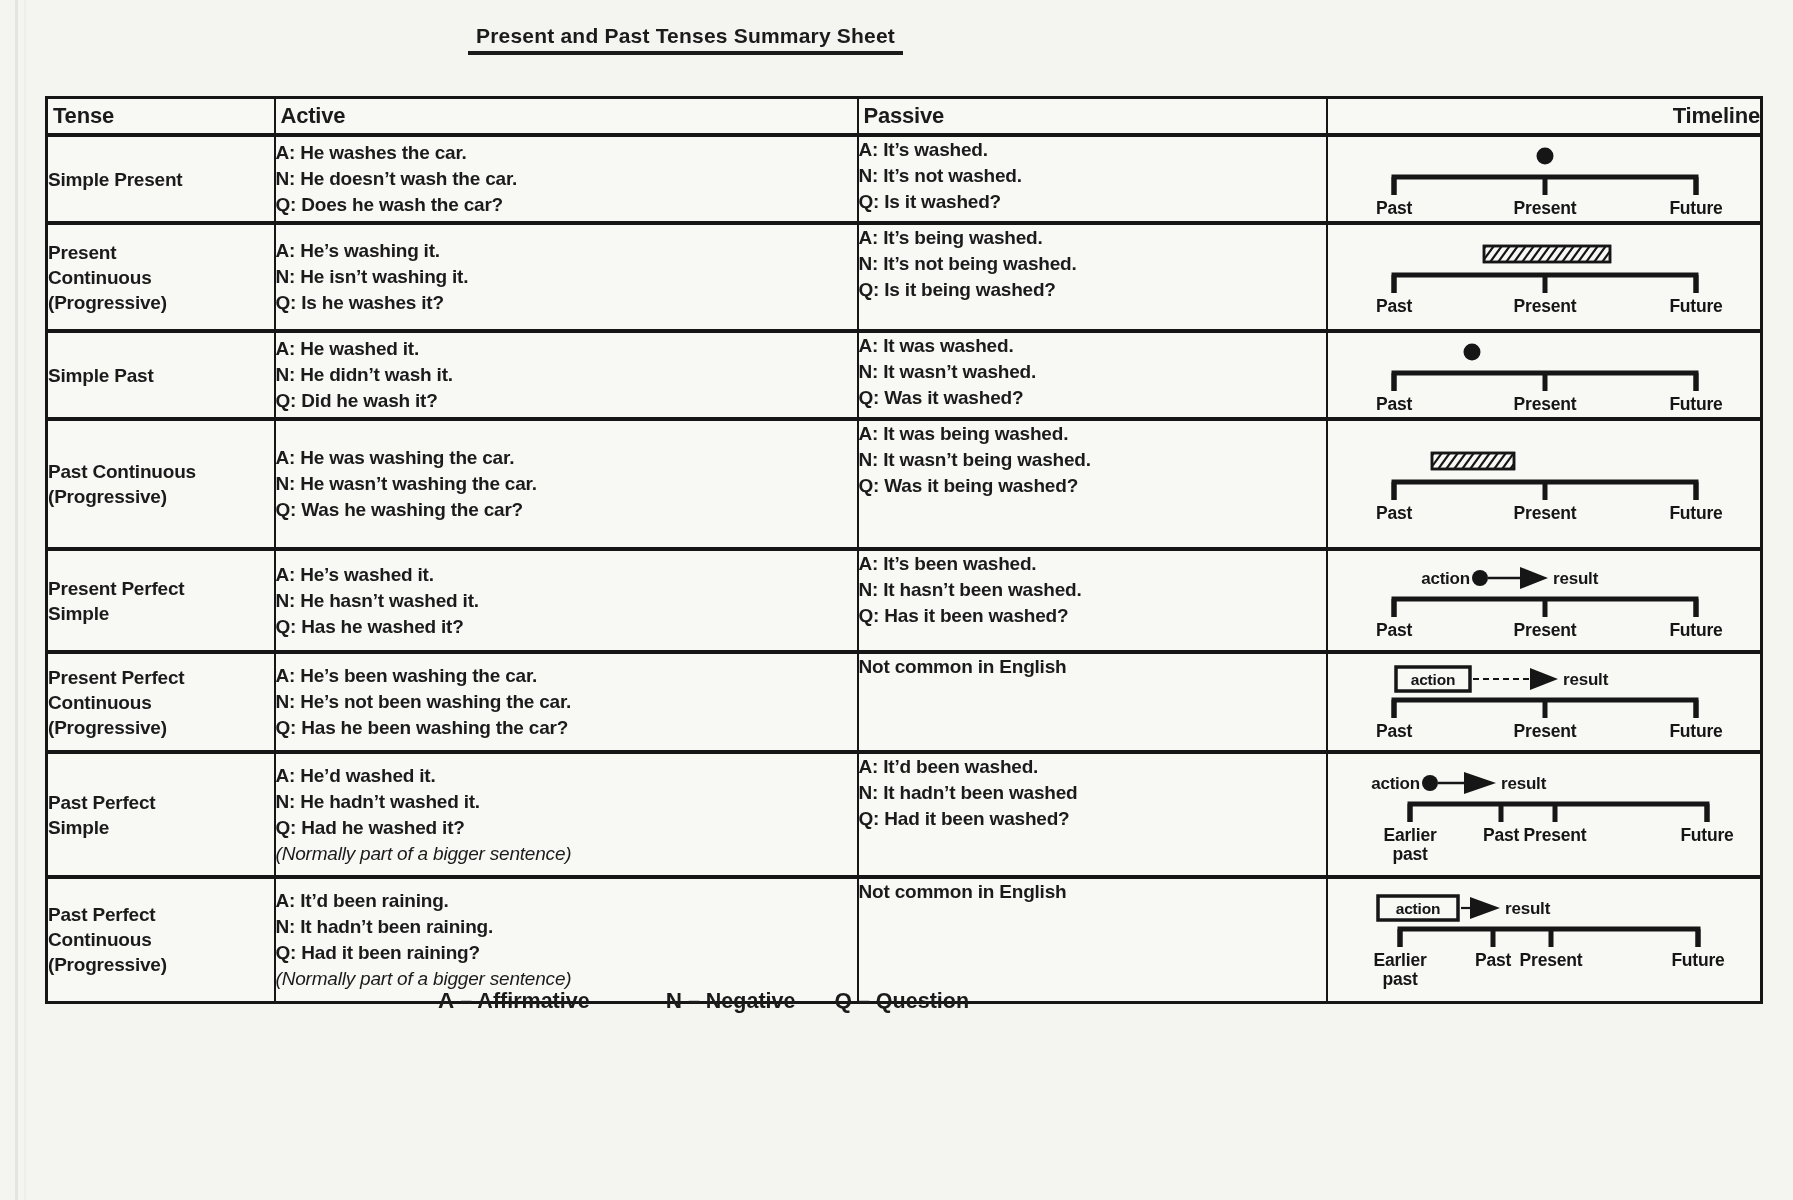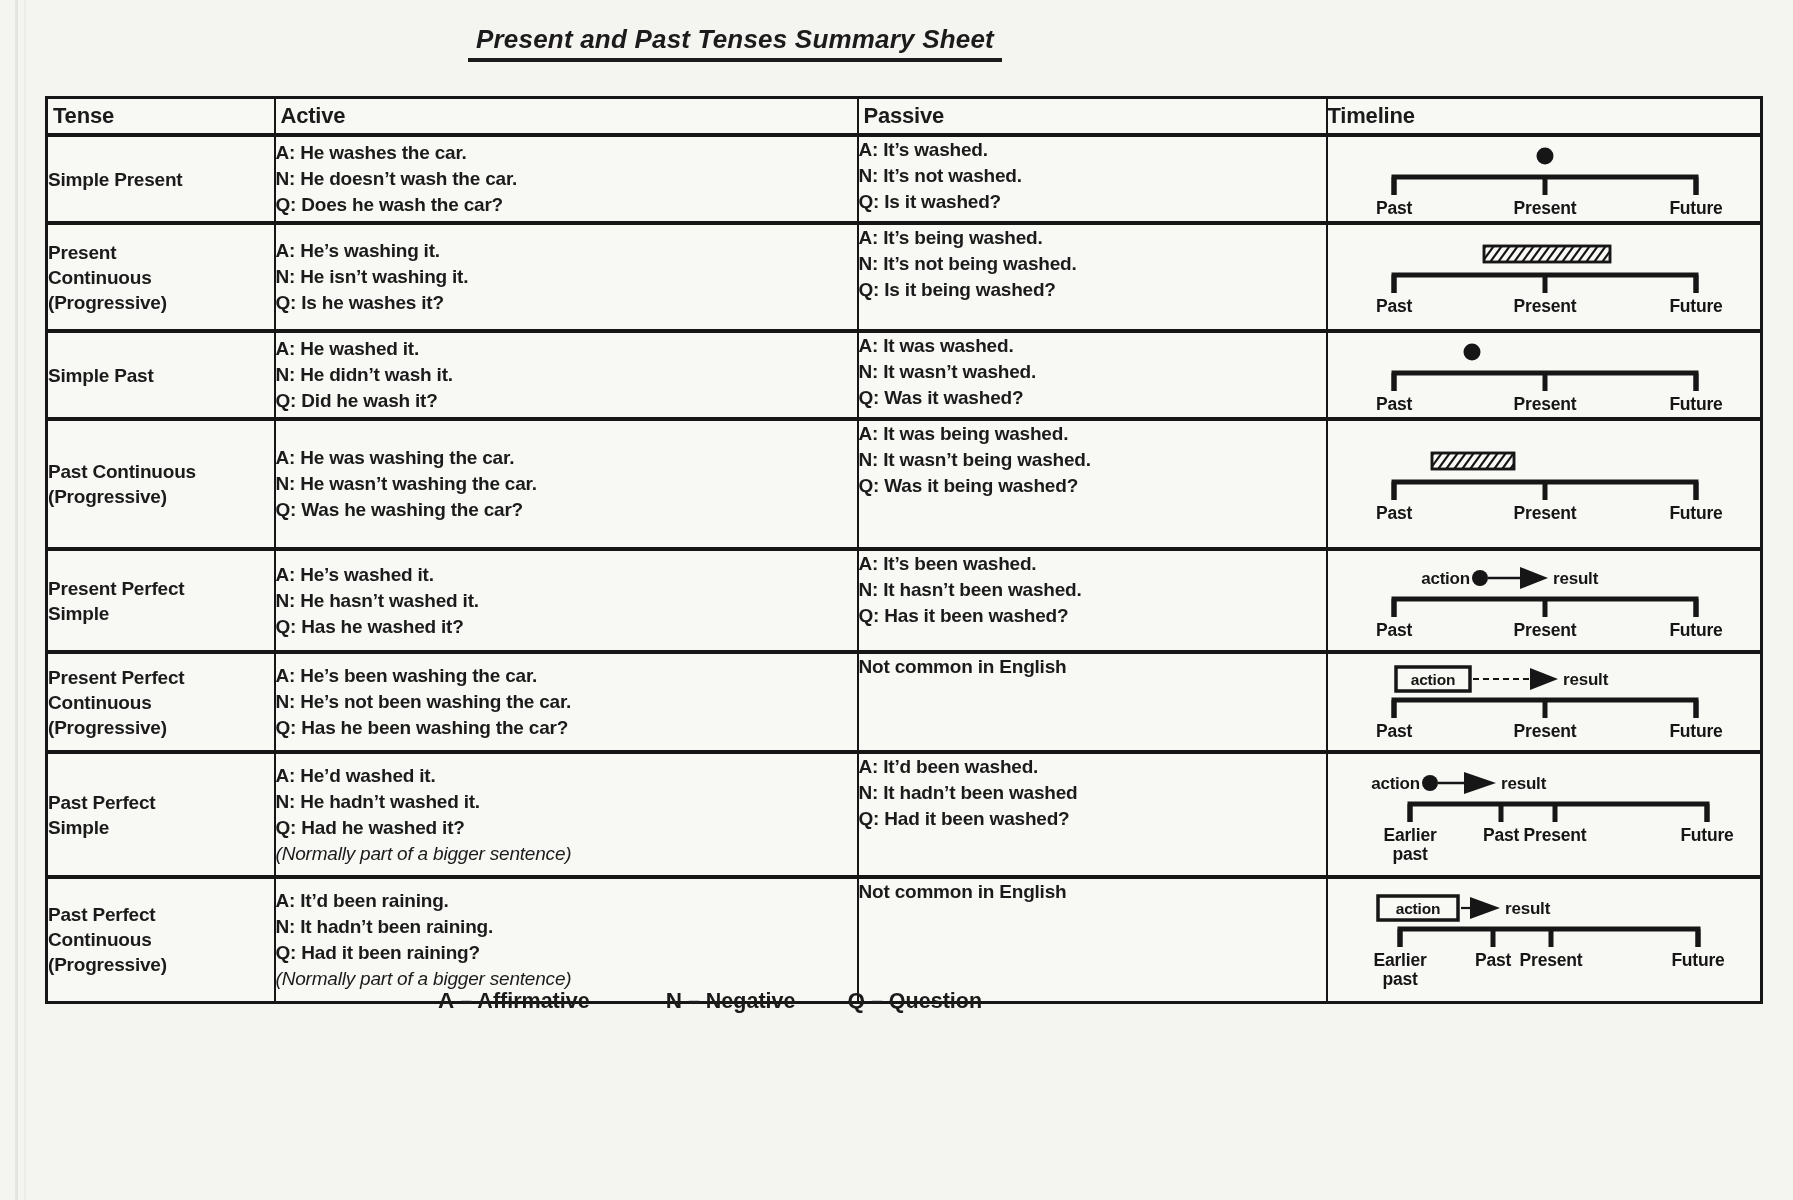--- a/index.html
+++ b/index.html
@@ -6,50 +6,50 @@
   body{
     width:1793px;height:1200px;position:relative;overflow:hidden;
     background:#f4f5f1;color:#1b1b1b;
     font-family:"Liberation Sans","DejaVu Sans",sans-serif;
   }
   .scan-edge{position:absolute;left:15px;top:0;width:3px;height:1200px;background:#e4e5e1}
   .scan-edge2{position:absolute;left:24px;top:0;width:2px;height:1200px;background:#eceee9}
 
   .title{
     position:absolute;left:468px;top:24px;
-    font-size:26px;font-weight:700;letter-spacing:.2px;
-    border-bottom:4px solid #1b1b1b;padding:0 8px 3px 8px;white-space:nowrap;font-style:italic;
+    font-size:21px;font-weight:700;letter-spacing:.2px;
+    border-bottom:4px solid #1b1b1b;padding:0 8px 3px 8px;white-space:nowrap;
   }
 
   table.sheet{
     position:absolute;left:45px;top:96px;width:1715px;
     border-collapse:collapse;table-layout:fixed;
     background:#f8f8f5;border:3px solid #161616;
   }
   table.sheet th{
     border:2px solid #161616;border-bottom:4px solid #161616;
     font-size:22px;font-weight:700;text-align:left;
     padding:2px 0 2px 5px;height:30px;letter-spacing:-.2px;
   }
-  table.sheet th.center{text-align:left;padding-left:0}
+  table.sheet th.center{text-align:right;padding-left:0}
   table.sheet td{
     border:2px solid #161616;border-top:4px solid #161616;
     font-size:19px;font-weight:700;letter-spacing:-.2px;padding:0;
   }
   td.tense{vertical-align:middle;padding-left:5px;line-height:25px}
   td.active{vertical-align:middle;padding-left:7px;line-height:26px}
   td.passive{vertical-align:top;padding:4px 0 0 7px;line-height:26px}
   td.timeline{vertical-align:middle;text-align:center}
   .note{font-style:italic;font-weight:400}
   td svg{display:block;margin:0 auto}
 
   .legend{position:absolute;left:438px;top:988px;display:flex;font-size:21.5px;font-weight:700}
   .legend .li{white-space:nowrap}
   .legend .li:nth-child(2){margin-left:76px}
-  .legend .li:nth-child(3){margin-left:52px}
+  .legend .li:nth-child(3){margin-left:39px}
   .legend b{font-weight:800;font-size:22.5px}
 </style>
 </head>
 <body>
 
 <div class="scan-edge"></div>
 <div class="scan-edge2"></div>
 
 <div class="title">Present and Past Tenses Summary Sheet</div>
 

